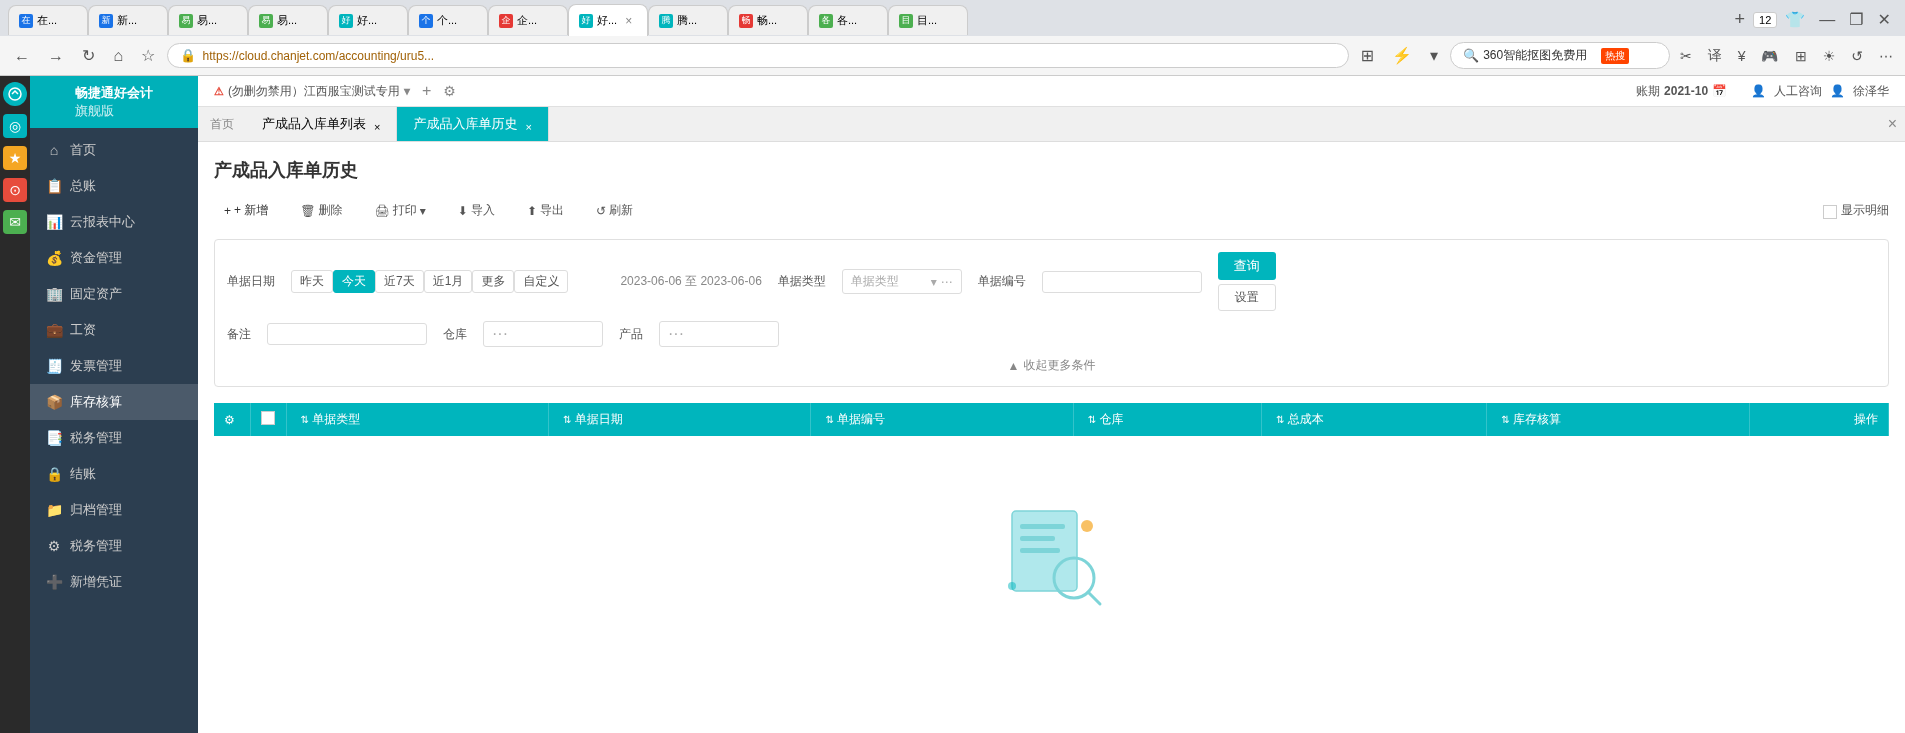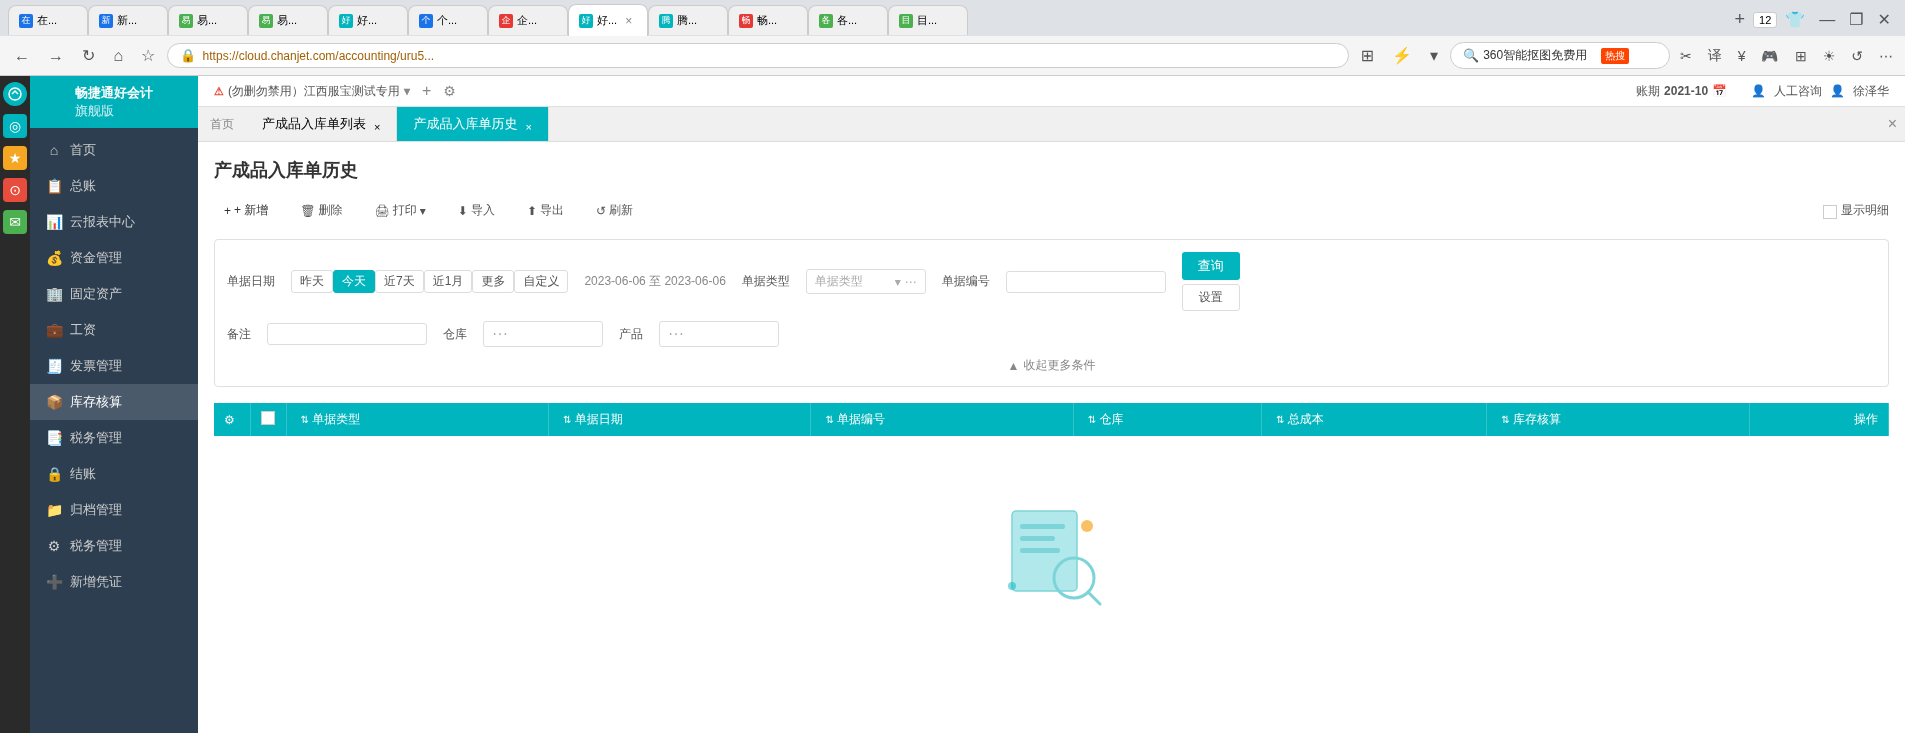--- a/index.html
+++ b/index.html
@@ -52,21 +52,21 @@
     .toolbar-btn { display: flex; align-items: center; gap: 3px; padding: 4px 10px; background: none; border: none; cursor: pointer; font-size: 12px; color: #555; }
     .toolbar-btn.primary { color: #333; }
 
     
     .filter-section { border: 1px solid #e0e0e0; border-radius: 4px; padding: 12px; margin-bottom: 16px; }
     .filter-row { display: flex; align-items: center; gap: 16px; margin-bottom: 10px; flex-wrap: wrap; }
     .filter-label { font-size: 12px; color: #555; white-space: nowrap; }
     .date-filter-btns { display: flex; align-items: center; }
     .date-btn { padding: 2px 8px; font-size: 12px; border: 1px solid #ddd; border-radius: 3px; cursor: pointer; background: #fff; color: #555; }
     .date-btn.active { background: #00b5bd; color: #fff; border-color: #00b5bd; }
-    .date-range-text { font-size: 12px; color: #888; }
+    .date-range-text { font-size: 12px; color: #888; margin-left: 36px; }
     .filter-select { display: flex; align-items: center; gap: 4px; border: 1px solid #ddd; padding: 3px 8px; border-radius: 3px; font-size: 12px; cursor: pointer; min-width: 120px; background: #fff; }
     .filter-input { border: 1px solid #ddd; padding: 3px 8px; border-radius: 3px; font-size: 12px; width: 160px; }
     .btn-query { background: #00b5bd; color: #fff; border: none; padding: 5px 16px; border-radius: 3px; cursor: pointer; font-size: 13px; }
     .btn-setting { background: #fff; color: #555; border: 1px solid #ddd; padding: 4px 12px; border-radius: 3px; cursor: pointer; font-size: 12px; }
     .collapse-btn { display: flex; align-items: center; gap: 4px; font-size: 12px; color: #888; cursor: pointer; margin: 8px auto 0; text-align: center; width: fit-content; }
 
     
     .data-table { width: 100%; border-collapse: collapse; font-size: 12px; }
     .data-table th { background: #00b5bd; color: #fff; padding: 8px 10px; text-align: left; font-weight: normal; cursor: pointer; white-space: nowrap; }
     .data-table th.checkbox-col { width: 36px; }

